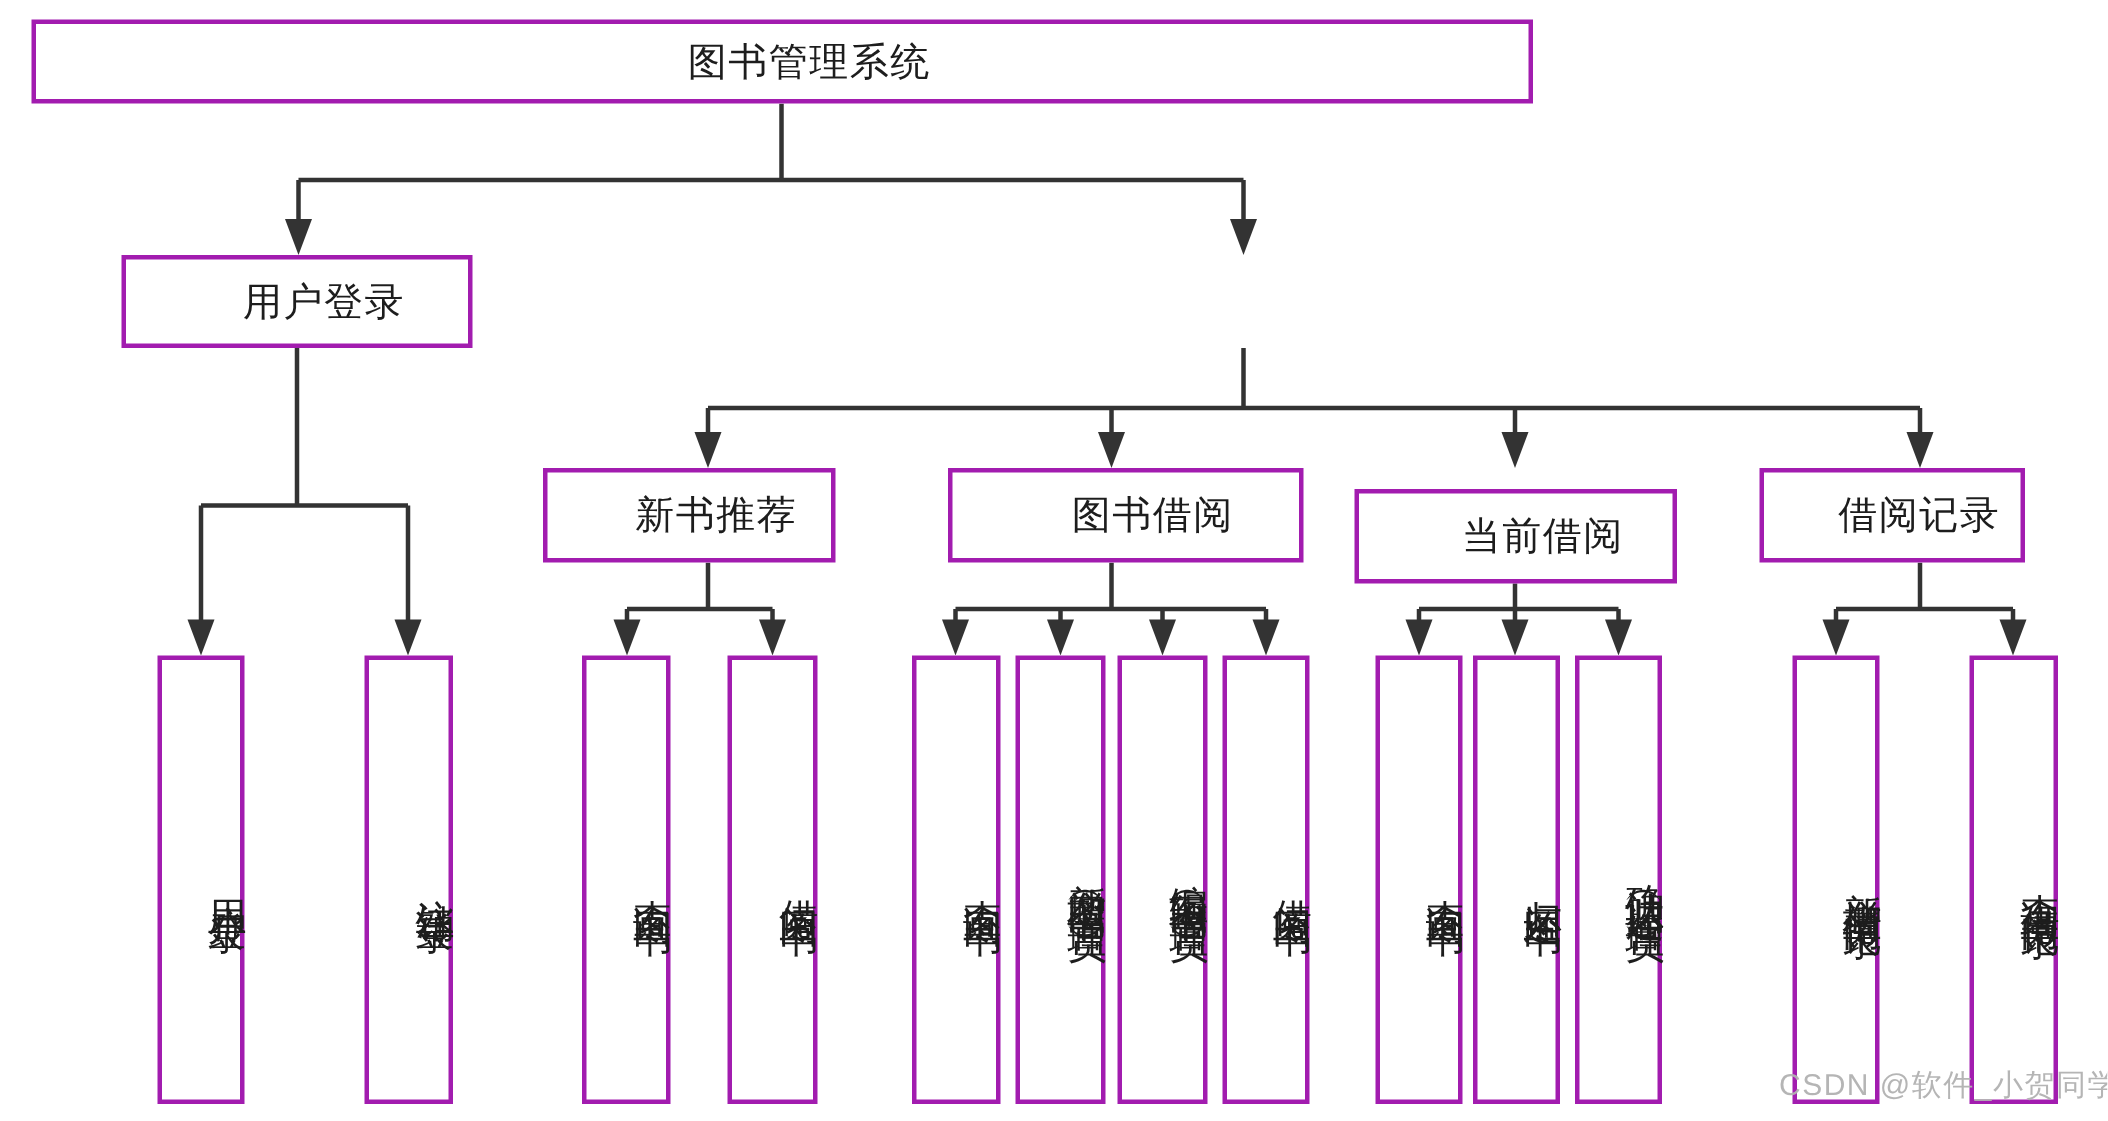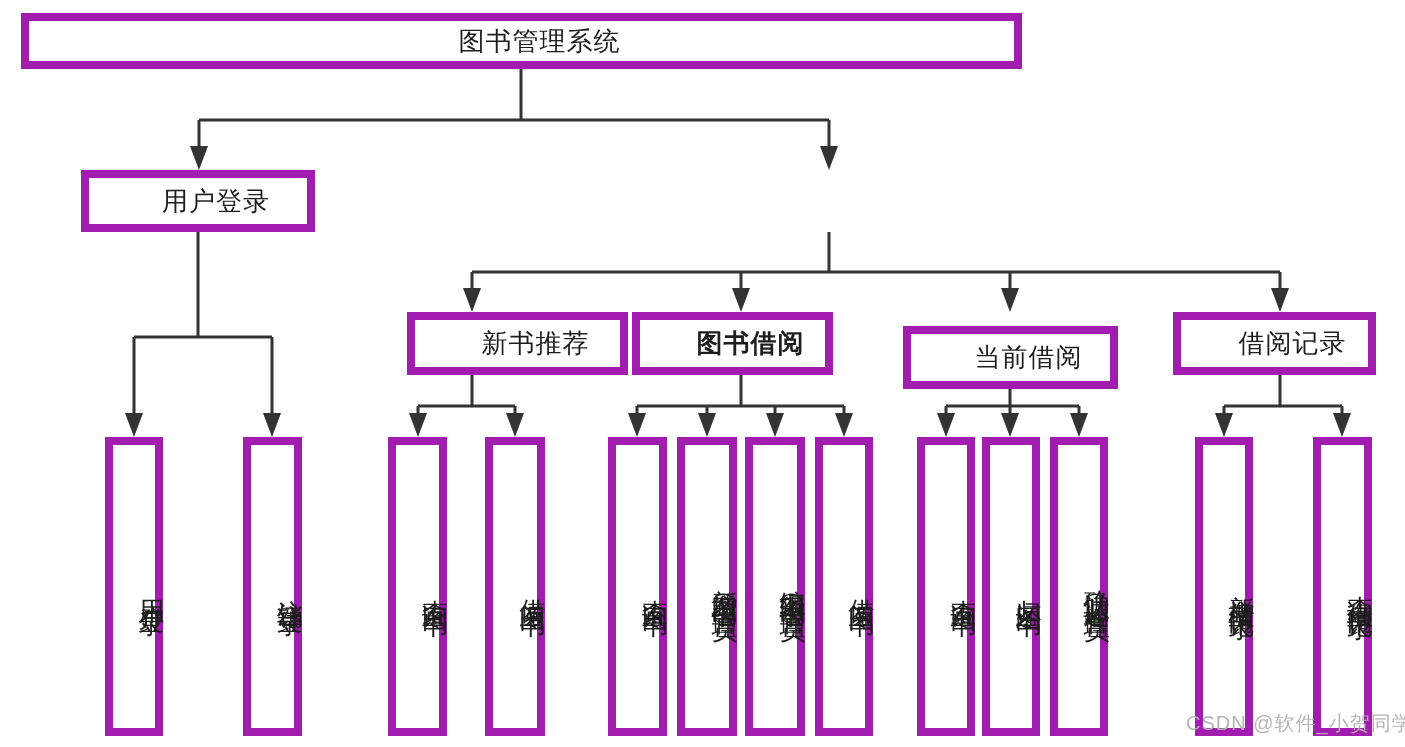--- a/index.html
+++ b/index.html
@@ -14,21 +14,21 @@
   .connectors {
     position: absolute;
     left: 0; top: 0;
     width: 1405px; height: 747px;
     pointer-events: none;
   }
   .node {
     position: absolute;
     box-sizing: border-box;
     background: #ffffff;
-    border: 8px solid #a21caf;
+    border: 3px solid #a21caf;
     display: flex;
     align-items: center;
     justify-content: center;
     color: #1d1d1d;
     padding-left: 36px;
   }
   .h-node span {
     font-size: 26px;
     letter-spacing: 1px;
     white-space: nowrap;
@@ -104,30 +104,30 @@
   </svg>
 
   <div class="node h-node" style="left:21px;top:13px;width:1001px;height:56px;">
     <span>图书管理系统</span>
   </div>
 
   <div class="node h-node" style="left:81px;top:170px;width:234px;height:62px;">
     <span>用户登录</span>
   </div>
 
-  <div class="node h-node" style="left:362px;top:312px;width:221px;height:63px;margin-left:45px;">
+  <div class="node h-node" style="left:362px;top:312px;width:195px;height:63px;">
     <span>新书推荐</span>
   </div>
-  <div class="node h-node" style="left:632px;top:312px;width:201px;height:63px;font-weight:bold;">
+  <div class="node h-node" style="left:632px;top:312px;width:237px;height:63px;">
     <span>图书借阅</span>
   </div>
   <div class="node h-node" style="left:903px;top:326px;width:215px;height:63px;">
     <span>当前借阅</span>
   </div>
-  <div class="node h-node" style="left:1173px;top:312px;width:203px;height:63px;">
+  <div class="node h-node" style="left:1173px;top:312px;width:177px;height:63px;">
     <span>借阅记录</span>
   </div>
 
   <div class="node v-node" style="left:105px;top:437px;width:58px;height:299px;">
     <span>用户登录</span>
   </div>
   <div class="node v-node" style="left:243px;top:437px;width:59px;height:299px;">
     <span>注销登录</span>
   </div>
 

